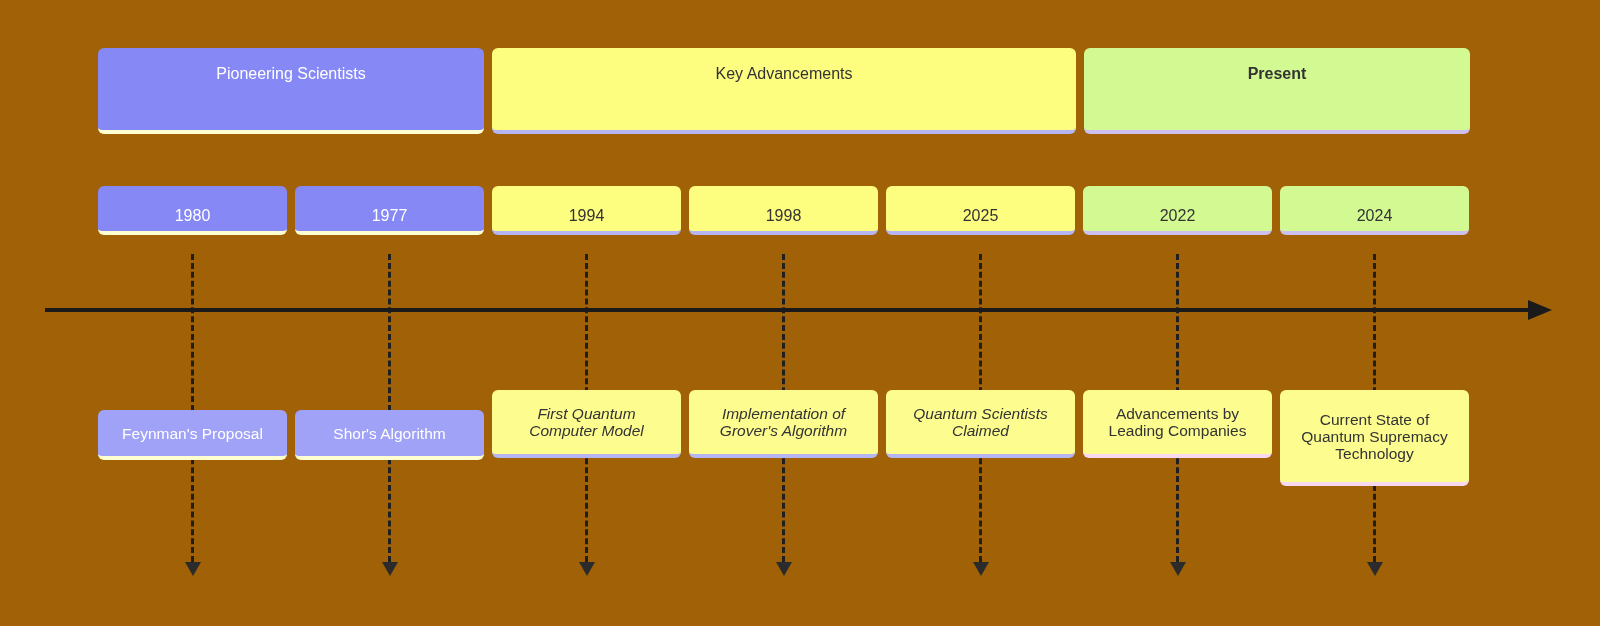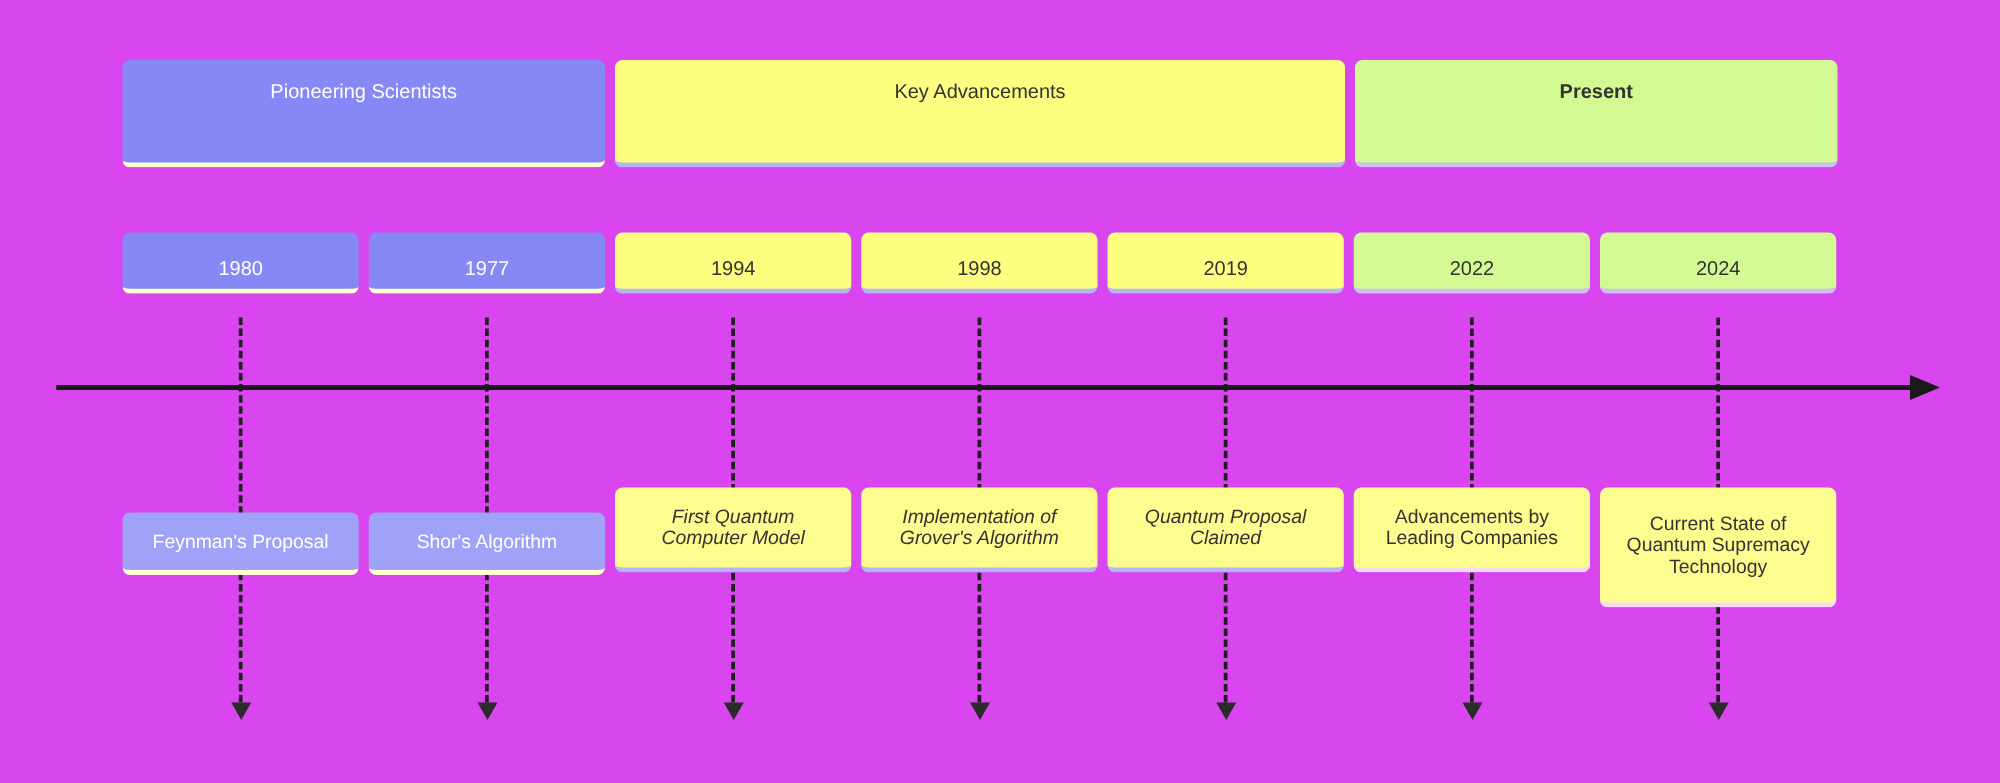--- a/index.html
+++ b/index.html
@@ -1,17 +1,17 @@
 <!DOCTYPE html>
 <html><head>
 <meta charset="utf-8">
 <style>
   html,body { margin:0; padding:0; background:#ffffff; }
   .canvas {
-    position:relative; width:1600px; height:626px; background:#d946ef;
+    position:relative; width:1600px; height:626px; background:#a16207;
     font-family:"Liberation Sans", sans-serif; overflow:hidden;
   }
 
   .box {
     position:absolute; box-sizing:border-box; border-radius:6px;
     display:flex; justify-content:center; text-align:center;
     font-size:16px; z-index:2;
   }
 
   
@@ -118,24 +118,24 @@
     </div>
     <div class="box event ev-2line th-yellow-ev">
       <span>Implementation of Grover's Algorithm</span>
     </div>
   </div>
 
   <div class="col col4">
     <div class="connector"></div>
     <div class="connector-head"></div>
     <div class="box year th-yellow">
-      <span>2019</span>
+      <span>2025</span>
     </div>
     <div class="box event ev-2line th-yellow-ev">
-      <span>Quantum Proposal Claimed</span>
+      <span>Quantum Scientists Claimed</span>
     </div>
   </div>
 
   <div class="col col5">
     <div class="connector"></div>
     <div class="connector-head"></div>
     <div class="box year th-green">
       <span>2022</span>
     </div>
     <div class="box event ev-2line th-yellow-pink">

